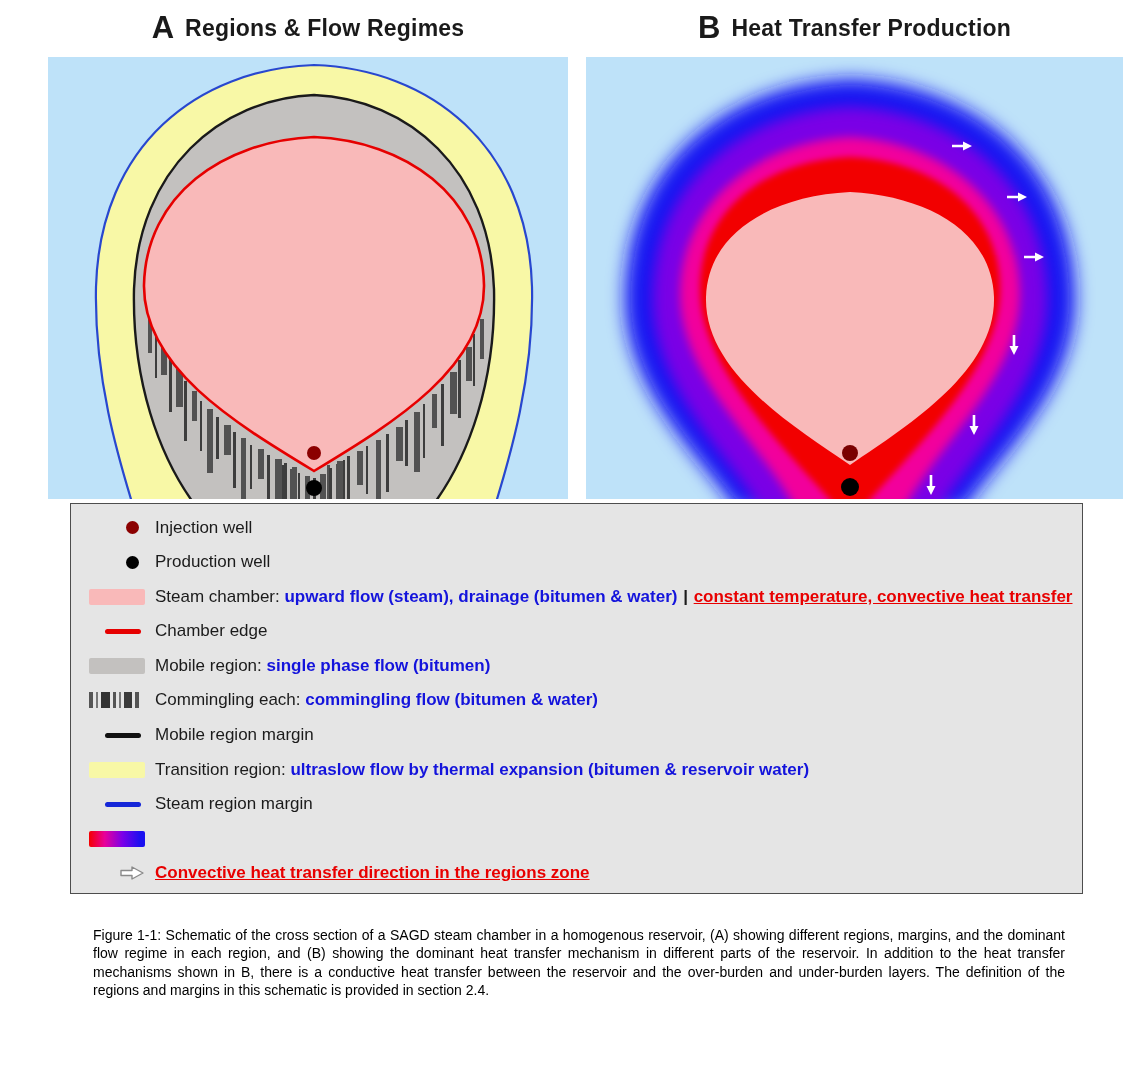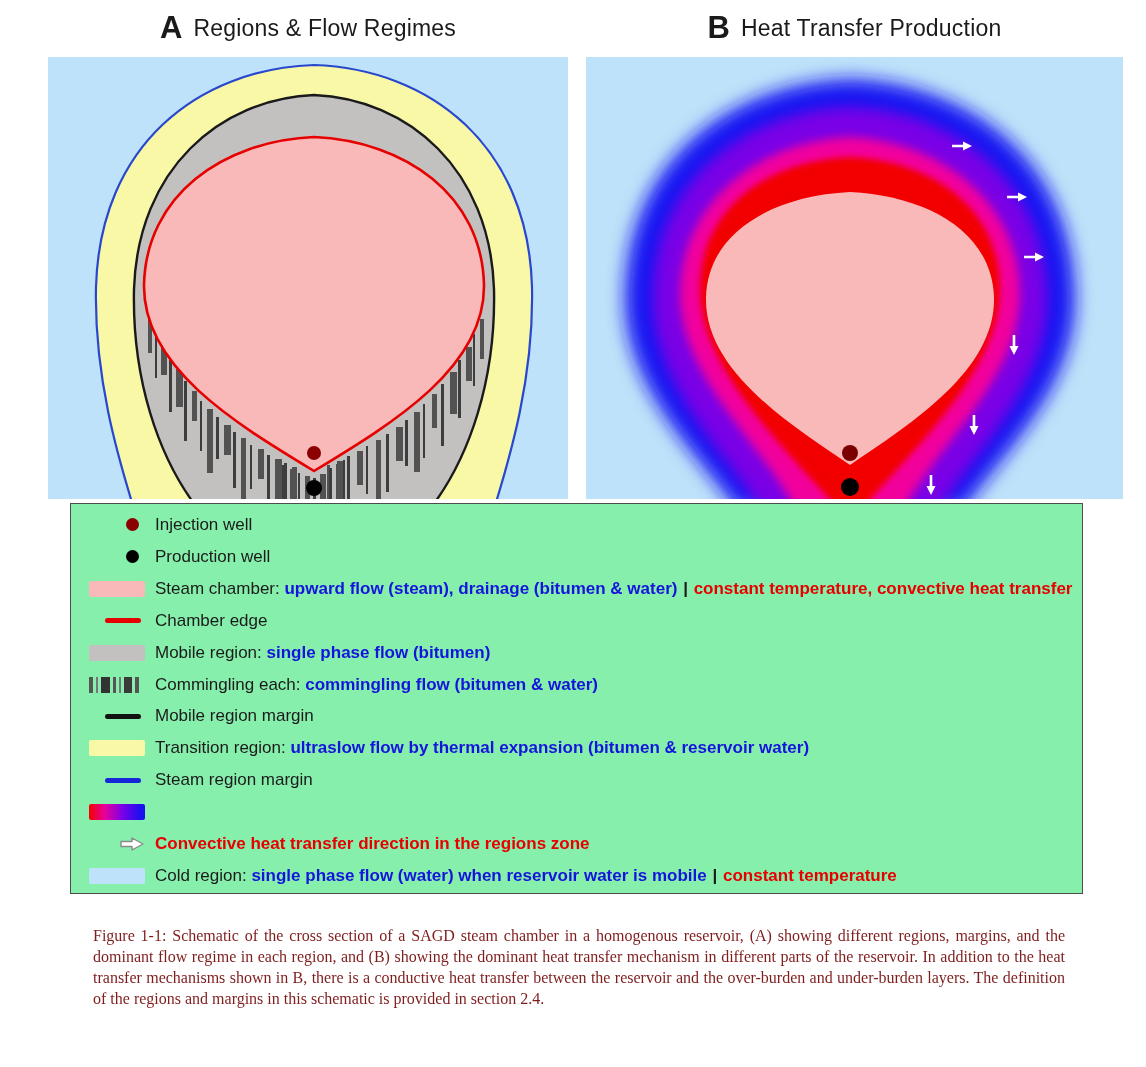--- a/index.html
+++ b/index.html
@@ -6,36 +6,36 @@
   html,body { background:#ffffff; }
   #page {
     position:relative; width:1146px; height:1067px; background:#fff; overflow:hidden;
     font-family:"Liberation Sans", sans-serif; color:#1b1b1b;
   }
   
   .ptitle { position:absolute; top:6px; height:44px; display:flex; align-items:center; justify-content:center; gap:11px; color:#1a1a1a; }
   #title-a { left:48px; width:520px; }
   #title-b { left:586px; width:537px; }
   .plabel { font-size:31px; font-weight:700; }
-  .ptext  { font-size:23px; font-weight:400; letter-spacing:0.2px; }
+  .ptext  { font-size:23px; font-weight:700; letter-spacing:0.2px; }
   
   .panel { position:absolute; top:57px; }
   #panel-a { left:48px;  width:520px; height:442px; }
   #panel-b { left:586px; width:537px; height:442px; }
   
   #legend {
     position:absolute; left:70px; top:503px; width:1013px; height:391px;
-    background:#86efac; border:1.5px solid #4d4d4d; padding:4px 0 0 18px;
+    background:#e5e5e5; border:1.5px solid #4d4d4d; padding:4px 0 0 18px;
     display:flex; flex-direction:column; justify-content:space-evenly;
   }
   .lrow { display:flex; align-items:center; height:30px; }
   .sw { width:56px; display:flex; justify-content:flex-end; align-items:center; flex:0 0 56px; }
   .ltext { margin-left:10px; font-size:17px; white-space:nowrap; }
   .flow { color:#1414dc; font-weight:700;text-align:right; }
-  .heat { color:#e80000; font-weight:700; }
+  .heat { color:#e80000; font-weight:700;text-decoration:underline; }
   .pipe { color:#1b1b1b; font-weight:600; padding:0 1px; }
   .dot { width:13px; height:13px; border-radius:50%; margin-right:6px; }
   .dot.inj { background:#8b0000; }
   .dot.pro { background:#000; }
   .rect { width:56px; height:16px; border-radius:2px; }
   .rect.steam { background:#f9b9b9; }
   .rect.mobile { background:#c3c1bf; }
   .rect.trans { background:#f8f8a6; }
   .rect.cold { background:#bee2f9; }
   .rect.grad { background:linear-gradient(90deg,#f50000 0%,#e8009a 28%,#7a00e8 60%,#1a10f0 92%); }
@@ -48,22 +48,22 @@
   .comm i:nth-child(1){width:4px;background:#555;}
   .comm i:nth-child(2){width:2px;background:#777;}
   .comm i:nth-child(3){width:9px;background:#333;}
   .comm i:nth-child(4){width:3px;background:#555;}
   .comm i:nth-child(5){width:2px;background:#777;}
   .comm i:nth-child(6){width:8px;background:#3a3a3a;}
   .comm i:nth-child(7){width:4px;background:#555;}
   
   #caption {
     position:absolute; left:93px; top:926px; width:972px;
-    font-family:Liberation Serif, serif; font-size:16px; line-height:1.31;
-    text-align:justify; color:#7f1d1d;
+    font-family:Liberation Sans, sans-serif; font-size:14px; line-height:1.31;
+    text-align:justify; color:#000000;
   }
 </style>
 </head>
 <body>
 
 <div id="page">
 
   <div class="ptitle" id="title-a">
     <span class="plabel">A</span>
     <span class="ptext">Regions &amp; Flow Regimes</span>
@@ -240,29 +240,18 @@
       <span class="sw">
         <svg width="26" height="14" viewBox="0 0 26 14">
           <path d="M2,4.5 L13,4.5 L13,1 L24,7 L13,13 L13,9.5 L2,9.5 Z" fill="#ffffff" stroke="#8a8a8a" stroke-width="1.4" stroke-linejoin="round"></path>
         </svg>
       </span>
       <span class="ltext">
         <span class="heat">Convective heat transfer direction in the regions zone</span>
       </span>
     </div>
 
-    <div class="lrow">
-      <span class="sw">
-          <span class="rect cold"></span>
-        </span>
-      <span class="ltext">
-        <span>Cold region:</span>
-        <span class="flow">single phase flow (water) when reservoir water is mobile</span>
-        <span class="pipe">|</span>
-        <span class="heat">constant temperature</span>
-      </span>
-    </div>
 
   </div>
 
   <p id="caption">Figure 1-1: Schematic of the cross section of a SAGD steam chamber in a homogenous reservoir, (A) showing different regions, margins, and the dominant flow regime in each region, and (B) showing the dominant heat transfer mechanism in different parts of the reservoir. In addition to the heat transfer mechanisms shown in B, there is a conductive heat transfer between the reservoir and the over-burden and under-burden layers. The definition of the regions and margins in this schematic is provided in section 2.4.</p>
 
 </div>
 
 </body></html>

